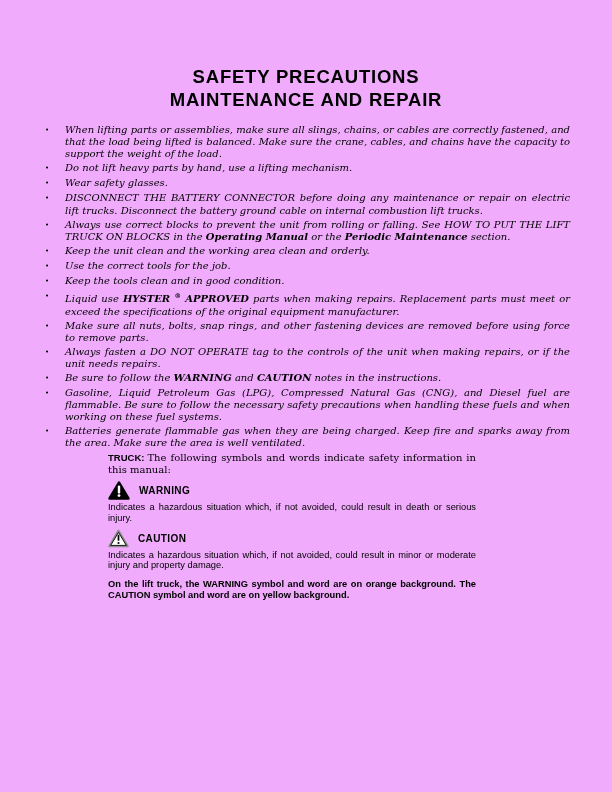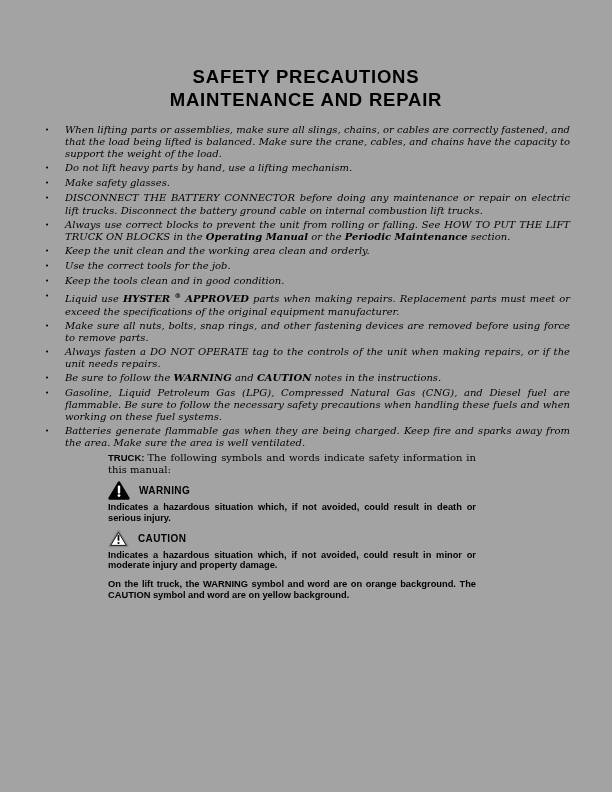--- a/index.html
+++ b/index.html
@@ -5,21 +5,21 @@
   * { margin: 0; padding: 0; box-sizing: border-box; }
   html, body { background: #ffffff; }
   body {
     width: 612px; height: 792px;
     font-family: "DejaVu Serif", serif;
     color: #000;
   }
   .page {
     position: relative;
     width: 612px; height: 792px;
-    background: #a3a3a3;
+    background: #f0abfc;
     overflow: hidden;
   }
   .title {
     margin-top: 66px;
     text-align: center;
     font-family: "Liberation Sans", sans-serif;
     font-weight: bold;
     font-size: 18.5px;
     line-height: 22.5px;
     letter-spacing: 0.8px;
@@ -62,21 +62,21 @@
     height: 19px;
   }
   .sign-head .word {
     font-family: "Liberation Sans", sans-serif;
     font-weight: bold;
     font-size: 10px;
     letter-spacing: 0.4px;
   }
   .sign-body {
     font-family: "Liberation Sans", sans-serif;
-    font-weight: bold;
+    font-weight: normal;
     font-size: 9.3px;
     line-height: 10.9px;
     text-align: justify;
     text-justify: inter-word;
   }
   .footnote {
     font-family: "Liberation Sans", sans-serif;
     font-weight: bold;
     font-size: 9.3px;
     line-height: 10.9px;
@@ -102,21 +102,21 @@
         <li>
           <span class="marker"></span>
           <span class="btext"><span>When lifting parts or assemblies, make sure all slings, chains, or cables are correctly fastened, and that the load being lifted is balanced. Make sure the crane, cables, and chains have the capacity to support the weight of the load.</span></span>
         </li>
         <li>
           <span class="marker"></span>
           <span class="btext"><span>Do not lift heavy parts by hand, use a lifting mechanism.</span></span>
         </li>
         <li>
           <span class="marker"></span>
-          <span class="btext"><span>Make safety glasses.</span></span>
+          <span class="btext"><span>Wear safety glasses.</span></span>
         </li>
         <li>
           <span class="marker"></span>
           <span class="btext"><span>DISCONNECT THE BATTERY CONNECTOR before doing any maintenance or repair on electric lift trucks. Disconnect the battery ground cable on internal combustion lift trucks.</span></span>
         </li>
         <li>
           <span class="marker"></span>
           <span class="btext"><span>Always use correct blocks to prevent the unit from rolling or falling. See HOW TO PUT THE LIFT TRUCK ON BLOCKS in the </span><span class="b">Operating Manual</span><span> or the </span><span class="b">Periodic Maintenance</span><span> section.</span></span>
         </li>
         <li>

